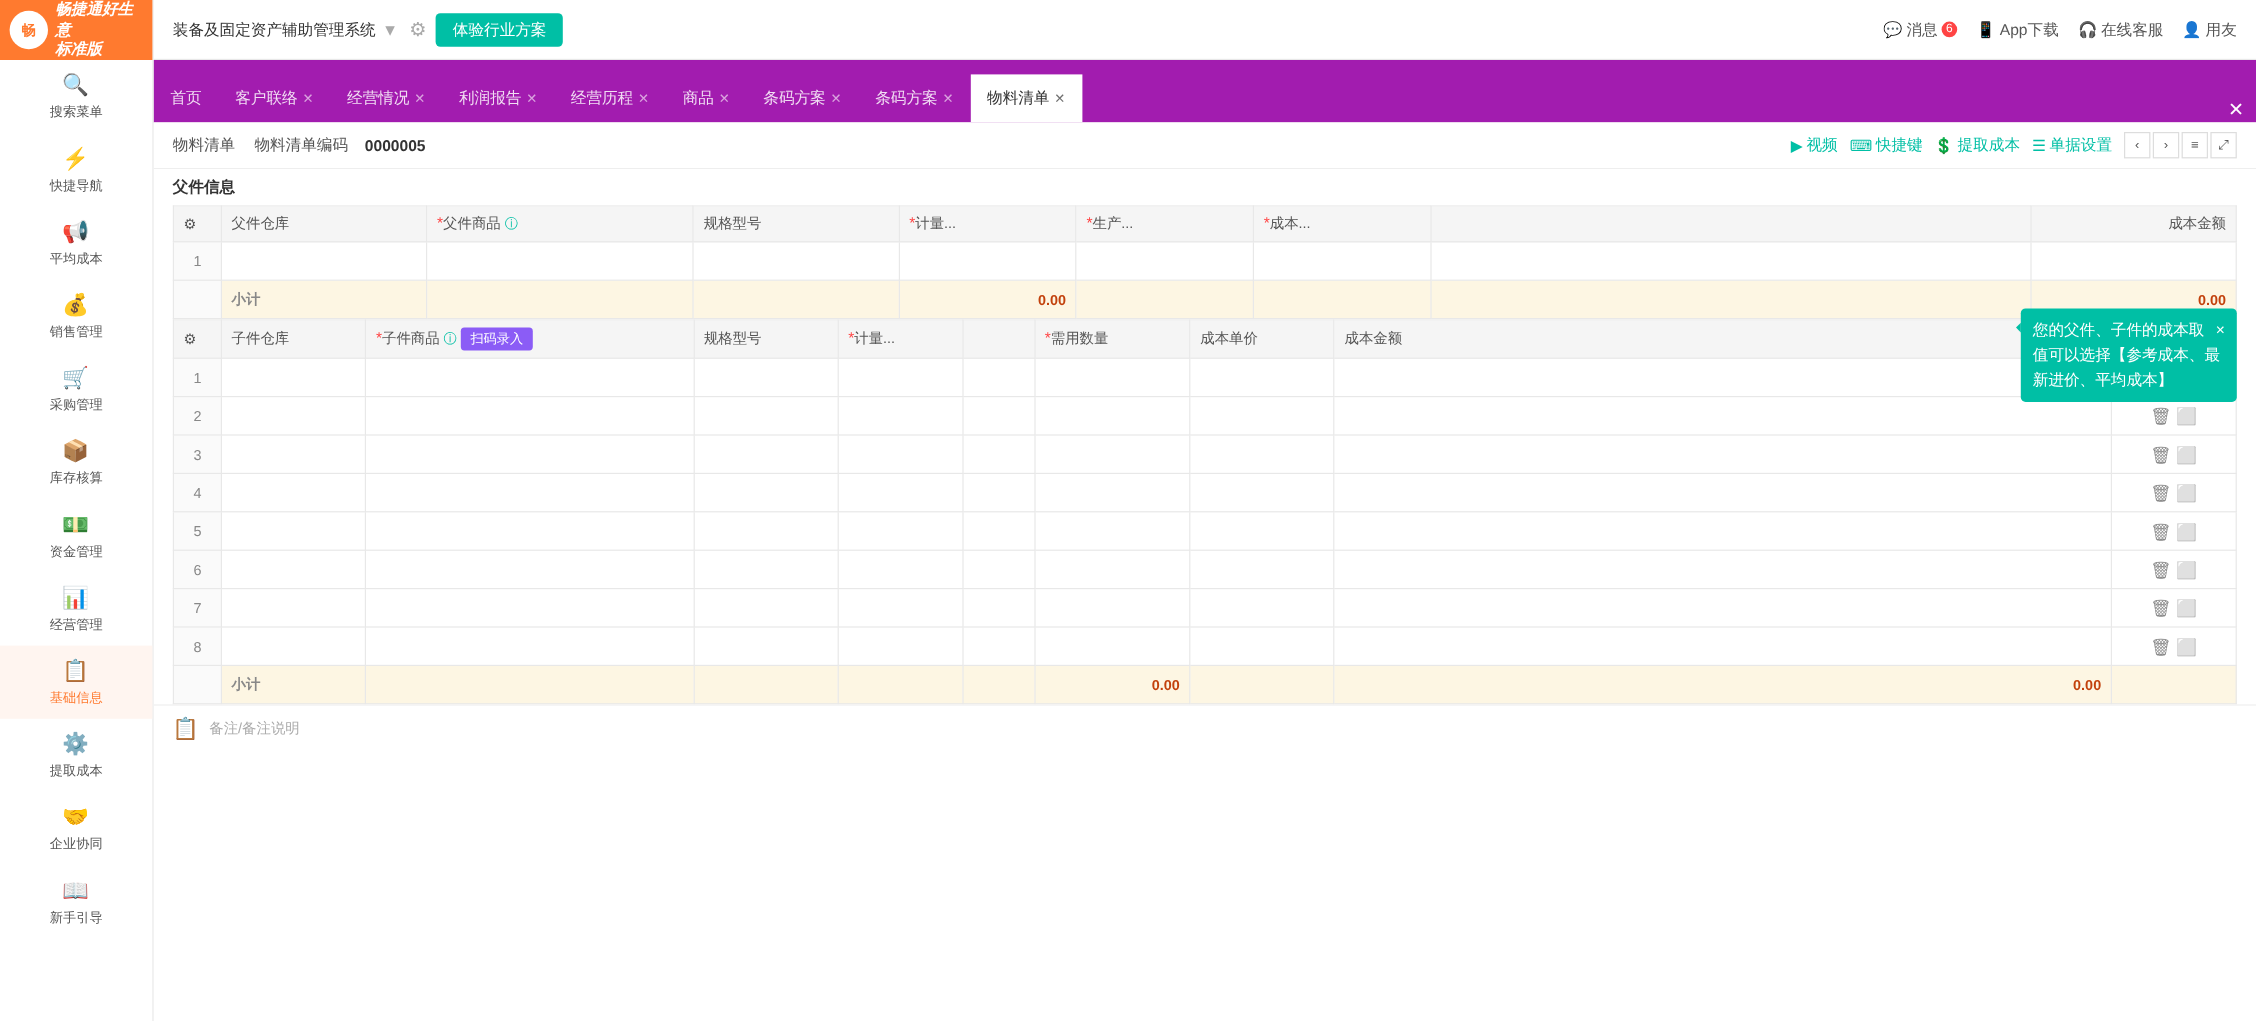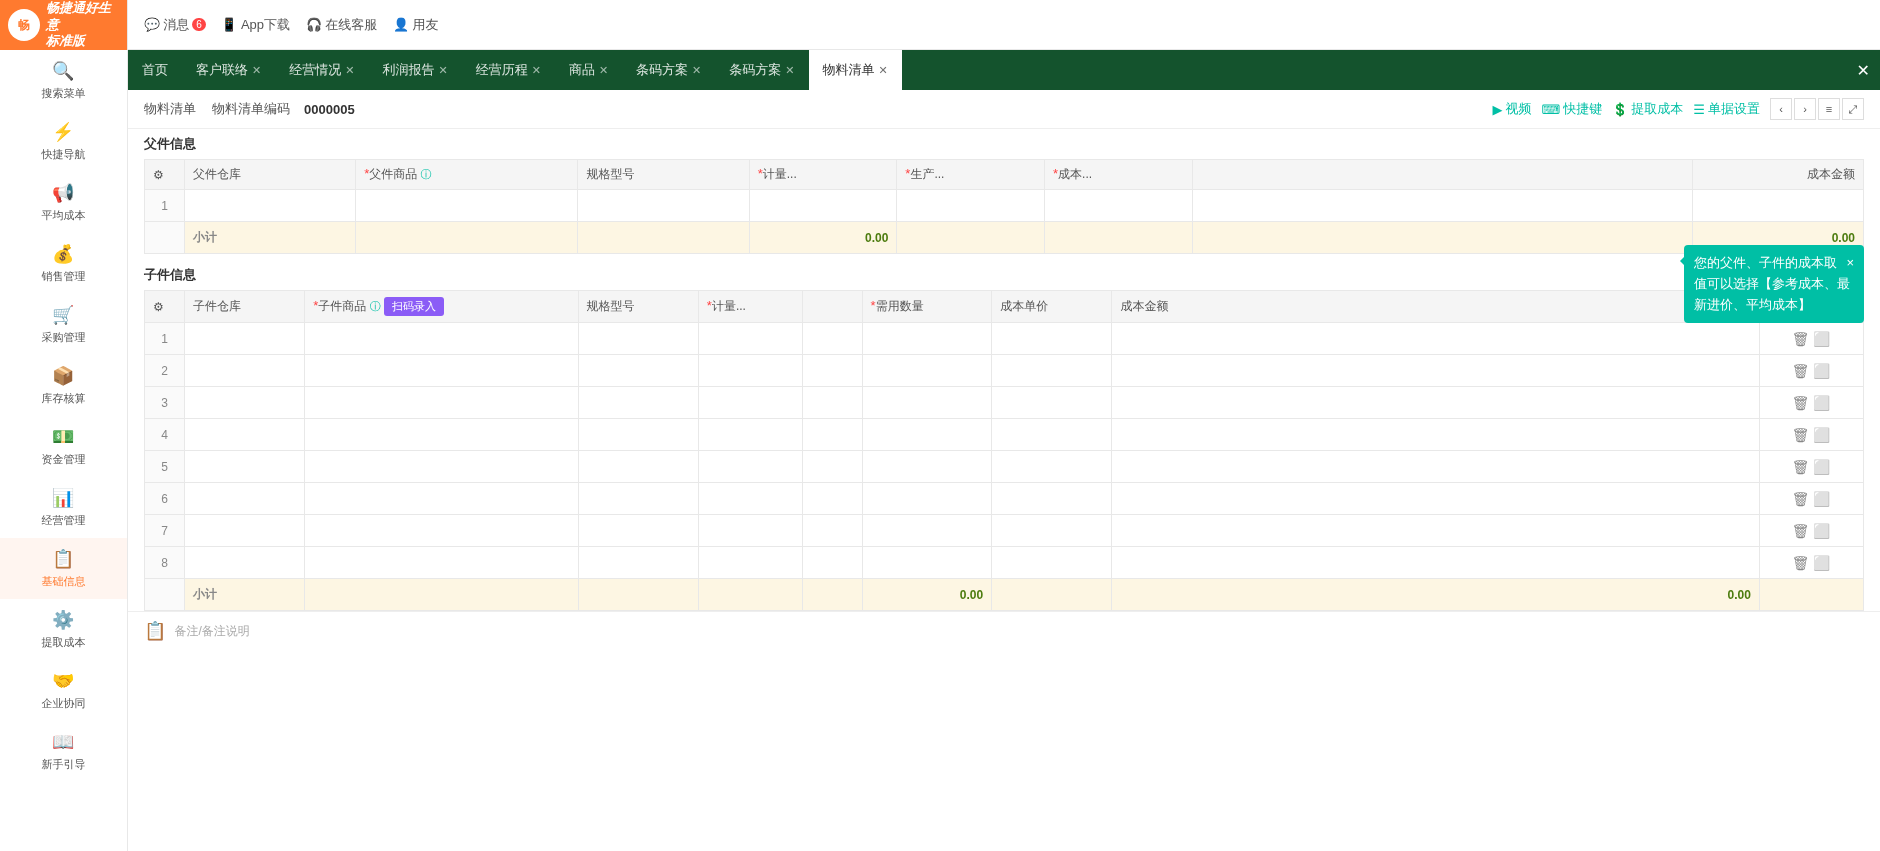--- a/index.html
+++ b/index.html
@@ -21,21 +21,21 @@
     
     .topbar { height: 50px; background: #fff; display: flex; align-items: center; justify-content: space-between; padding: 0 16px; border-bottom: 1px solid #e8e8e8; flex-shrink: 0; }
     .topbar-left { display: flex; align-items: center; gap: 8px; }
     .system-title { font-size: 13px; color: #333; }
     .topbar-btn { background: #00bfa5; color: #fff; border: none; border-radius: 4px; padding: 5px 14px; cursor: pointer; font-size: 13px; }
     .topbar-right { display: flex; align-items: center; gap: 16px; color: #555; font-size: 13px; }
     .topbar-right-item { display: flex; align-items: center; gap: 3px; cursor: pointer; }
     .badge { background: #f44; color: #fff; border-radius: 10px; font-size: 10px; padding: 1px 4px; }
 
     
-    .tabbar { background: #14532d; display: flex; align-items: center; flex-shrink: 0; height: 40px; overflow: hidden; }
+    .tabbar { background: #a21caf; display: flex; align-items: flex-end; flex-shrink: 0; height: 52px; overflow: hidden; }
     .tab { padding: 0 14px; height: 40px; display: flex; align-items: center; color: rgba(255,255,255,0.85); cursor: pointer; white-space: nowrap; font-size: 13px; position: relative; }
     .tab.active { background: #fff; color: #333; }
     .tab .close { margin-left: 4px; opacity: 0.7; font-size: 11px; }
     .tab-close-all { margin-left: auto; padding: 0 10px; color: #fff; cursor: pointer; font-size: 16px; }
 
     
     .content { flex: 1; overflow-y: auto; background: #fff; padding: 0; }
 
     
     .breadcrumb { display: flex; align-items: center; gap: 8px; padding: 10px 16px 8px; border-bottom: 1px solid #eee; }
@@ -50,21 +50,21 @@
     
     .section-title { padding: 6px 16px; font-size: 13px; font-weight: bold; color: #333; background: #fff; }
 
     
     .data-table { width: 100%; border-collapse: collapse; }
     .data-table th { background: #f5f5f5; border: 1px solid #e8e8e8; padding: 6px 8px; font-size: 12px; color: #555; font-weight: normal; text-align: left; white-space: nowrap; }
     .data-table td { border: 1px solid #e8e8e8; padding: 4px 8px; font-size: 12px; color: #333; height: 32px; }
     .data-table .row-num { width: 40px; text-align: center; color: #888; background: #fafafa; }
     .data-table .subtotal { background: #fdf6e3; font-weight: bold; color: #888; }
     .data-table .subtotal td { color: #888; }
-    .data-table .subtotal .val { color: #4d7c0f; font-weight: bold; }
+    .data-table .subtotal .val { color: #c2410c; font-weight: bold; }
     .required { color: #f44; }
     .th-settings { width: 36px; text-align: center; }
     .scan-btn { background: #8b5cf6; color: #fff; border: none; border-radius: 3px; padding: 2px 8px; font-size: 11px; cursor: pointer; }
     .action-icons { display: flex; gap: 4px; align-items: center; justify-content: center; }
     .action-icon { cursor: pointer; color: #888; font-size: 14px; }
 
     
     .tooltip-box { position: absolute; right: 16px; top: 155px; background: #00bfa5; color: #fff; padding: 8px 10px; border-radius: 4px; font-size: 12px; line-height: 1.6; max-width: 180px; z-index: 100; }
     .tooltip-box::before { content: ''; position: absolute; left: -8px; top: 12px; border: 4px solid transparent; border-right-color: #00bfa5; }
     .tooltip-close { float: right; cursor: pointer; margin-left: 6px; }
@@ -134,20 +134,26 @@
       <div class="sidebar-item">
         <span class="icon">📖</span>
         <span class="label">新手引导</span>
       </div>
     </div>
 </div>
 
 <div class="main">
 
   <div class="topbar">
+    <div class="topbar-left">
+      <span class="system-title">装备及固定资产辅助管理系统</span>
+      <span style="color:#aaa; font-size:16px;">▾</span>
+      <span style="color:#aaa; font-size:16px; margin-left:4px;">⚙</span>
+      <button class="topbar-btn">体验行业方案</button>
+    </div>
     <div class="topbar-right">
       <div class="topbar-right-item">
         <span>💬</span>
         <span>消息</span>
         <span class="badge">6</span>
       </div>
       <div class="topbar-right-item">
         <span>📱</span>
         <span>App下载</span>
       </div>
@@ -277,21 +283,20 @@
             <td class="val" style="text-align:right;">0.00</td>
             <td></td>
             <td></td>
             <td></td>
             <td class="val" style="text-align:right;">0.00</td>
           </tr>
         </tbody>
       </table>
     </div>
 
-    <div class="section-title" style="margin-top:6px;">子件信息</div>
     <div class="table-wrap">
       <table class="data-table">
         <thead>
           <tr>
             <th class="th-settings col-setting">⚙</th>
             <th>子件仓库</th>
             <th>
               <span class="required">*</span>子件商品 <span style="color:#00bfa5; font-size:11px;">ⓘ</span>
               <button class="scan-btn">扫码录入</button>
             </th>

